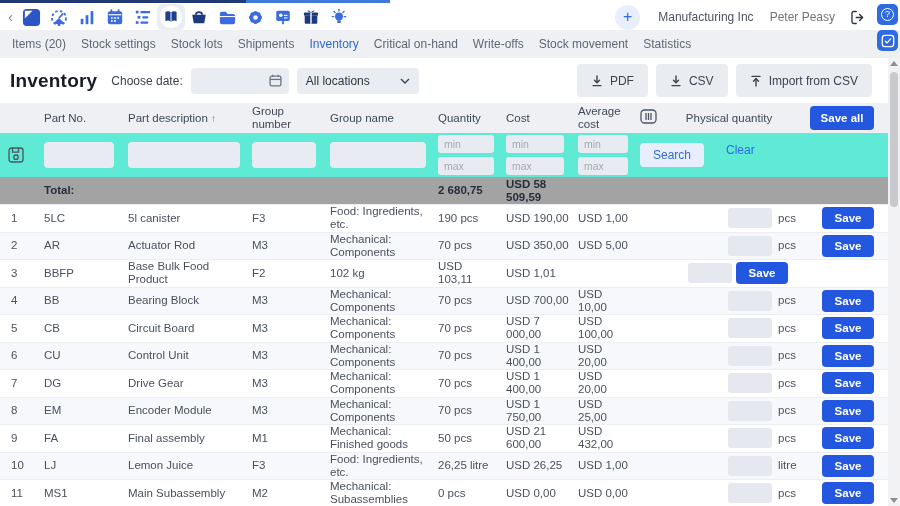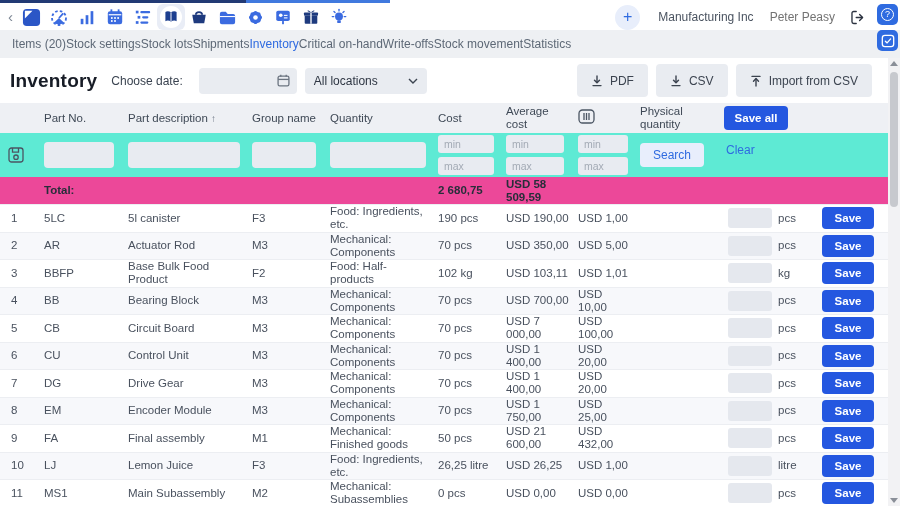--- a/index.html
+++ b/index.html
@@ -23,30 +23,30 @@
   .company { font-size:12px; color:#4a5360; margin-right:16px; }
   .user { font-size:12px; color:#737373; margin-right:14px; }
   .logout { cursor:pointer; display:flex; }
 
   
   .edge-btns { position:absolute; top:4px; right:2px; display:flex; flex-direction:column; gap:5px; z-index:6; }
   .edge-btn { width:21px; height:21px; background:#2f6be0; border-radius:5px; display:flex; align-items:center; justify-content:center; cursor:pointer; }
   .qmark { width:13px; height:13px; border:1.4px solid #fff; border-radius:50%; color:#fff; font-size:9px; line-height:11px; text-align:center; }
 
   
-  .navbar { height:28px; background:#eef0f3; display:flex; align-items:center; padding:11px 12px; }
+  .navbar { height:28px; background:#eef0f3; display:flex; align-items:center; gap:15px; padding:11px 12px; }
   .tab { font-size:12px; color:#5d6876; cursor:pointer; white-space:nowrap; }
   .tab.active { color:#2e6ae0; }
 
   main { width:888px; }
 
   
   .page-head { display:flex; align-items:center; height:45px; padding:0 16px 0 10px; }
   .page-title { font-size:19px; font-weight:700; color:#171c26; margin-right:14px; letter-spacing:.2px; }
-  .lbl { font-size:12px; color:#3a4350; margin-right:16px; }
+  .lbl { font-size:12px; color:#3a4350; margin-right:8px; }
   .date-wrap { width:98px; height:26px; background:#e9ecf1; border-radius:4px; display:flex; align-items:center; padding:0 7px; margin-right:8px; }
   .date-wrap input { flex:1; min-width:0; border:none; background:transparent; font-size:12px; outline:none; }
   .select { width:122px; height:26px; background:#e9ecf1; border-radius:4px; display:flex; align-items:center; justify-content:space-between; padding:0 9px; font-size:12px; color:#2e3643; cursor:pointer; }
   .ph-spacer { flex:1; }
   .btn-grey { height:33px; background:#e9ecf1; border:none; border-radius:4px; font-size:12px; color:#3c4450; display:flex; align-items:center; gap:7px; padding:4px 14px; cursor:pointer; font-family:inherit; }
   .btn-row { display:flex; gap:8px; }
 
   
   .grid-row { display:grid; grid-template-columns:36px 84px 124px 78px 108px 68px 72px 62px 40px 130px 1fr; align-items:center; }
   .c { padding-left:8px; line-height:13px; }
@@ -63,21 +63,21 @@
   .f-input { height:26px; background:#e8ebf1; border:none; border-radius:4px; padding:0 7px; font-size:11.5px; outline:none; }
   .w1{width:70px} .w2{width:112px} .w3{width:64px} .w4{width:96px}
   .mm { display:flex; flex-direction:column; gap:4px; }
   .mm input { height:18px; background:#e8ebf1; border:none; border-radius:3px; padding:0 6px; font-size:10.5px; outline:none; }
   .mw1{width:56px} .mw2{width:58px} .mw3{width:50px}
   input::placeholder { color:#a3aab5; }
   .search-cell { grid-column:9 / 11; display:flex; gap:22px; padding-left:8px; }
   .btn-search { height:24px; padding:0 13px; background:#e8eefc; color:#2f6be0; border:none; border-radius:4px; font-size:12px; cursor:pointer; font-family:inherit; }
   .link-clear { color:#2f6be0; font-size:12px; cursor:pointer; }
 
-  .totalrow { height:27px; background:#ec4899; font-size:11.5px; font-weight:700; color:#272e3a; }
+  .totalrow { height:27px; background:#a3a3a3; font-size:11.5px; font-weight:700; color:#272e3a; }
 
   .trow { height:27.5px; font-size:11.5px; color:#49515e; border-top:1px solid #eceef2; background:#fff; }
   .trow.alt { background:#f7f8fb; }
   .phys { display:flex; align-items:center; gap:6px; padding-left:56px; }
   .phys input { width:44px; height:20px; background:#e5e8ee; border:none; border-radius:3px; padding:0 5px; font-size:11px; outline:none; }
   .unit { color:#49515e; }
   .btn-save { width:52px; height:22px; }
 
   
   .scrollbar { position:absolute; right:0; top:58px; width:12px; height:448px; background:#f2f2f4; display:flex; flex-direction:column; align-items:center; padding:3px 0; z-index:5; }
@@ -296,20 +296,21 @@
         </button>
       </div>
     </div>
 
     <div class="table">
 
       <div class="grid-row thead">
         <div class="c"></div>
         <div class="c">Part No.</div>
         <div class="c"><span>Part description</span><span class="sort">↑</span></div>
+        <div class="c">Group number</div>
         <div class="c">Group name</div>
         <div class="c">Quantity</div>
         <div class="c">Cost</div>
         <div class="c">Average cost</div>
         <div class="c">
           <svg width="17" height="15" viewBox="0 0 17 15" fill="none" stroke="#4b5563" stroke-width="1.3">
               <rect x="1" y="1" width="15" height="13" rx="3.5"></rect>
               <line x1="6" y1="4" x2="6" y2="11"></line>
               <line x1="8.5" y1="4" x2="8.5" y2="11"></line>
               <line x1="11" y1="4" x2="11" y2="11"></line>
@@ -403,21 +404,20 @@
     <div class="cell-right">
               <button class="btn-primary btn-save">Save</button>
             </div>
   </div>
 
   <div class="grid-row trow">
     <div class="c num">3</div>
     <div class="c">BBFP</div>
     <div class="c">Base Bulk Food Product</div>
     <div class="c">F2</div>
-    <div class="c">Food: Half-products</div>
     <div class="c">102 kg</div>
     <div class="c">USD 103,11</div>
     <div class="c">USD 1,01</div>
     <div class="c"></div>
     <div class="c phys">
       <input type="text" style="">
       <span class="unit">kg</span>
     </div>
     <div class="cell-right">
               <button class="btn-primary btn-save">Save</button>

